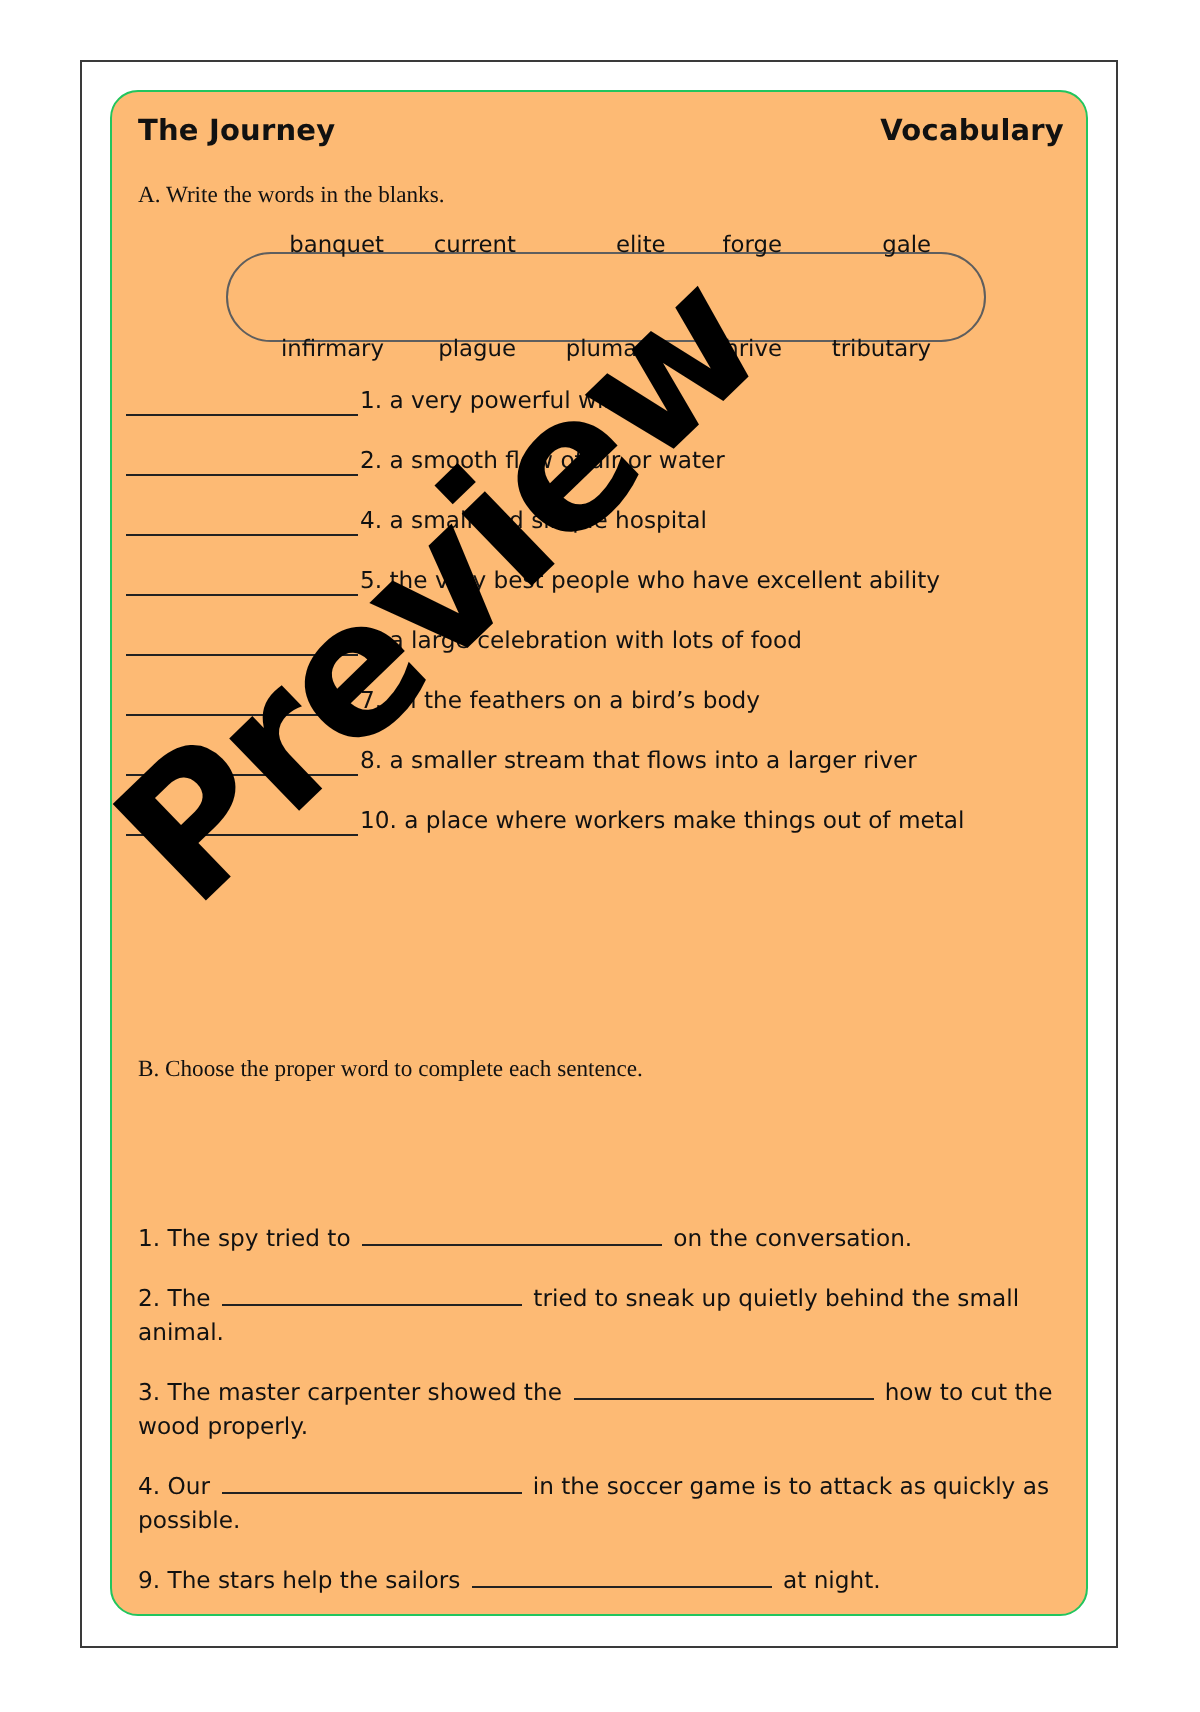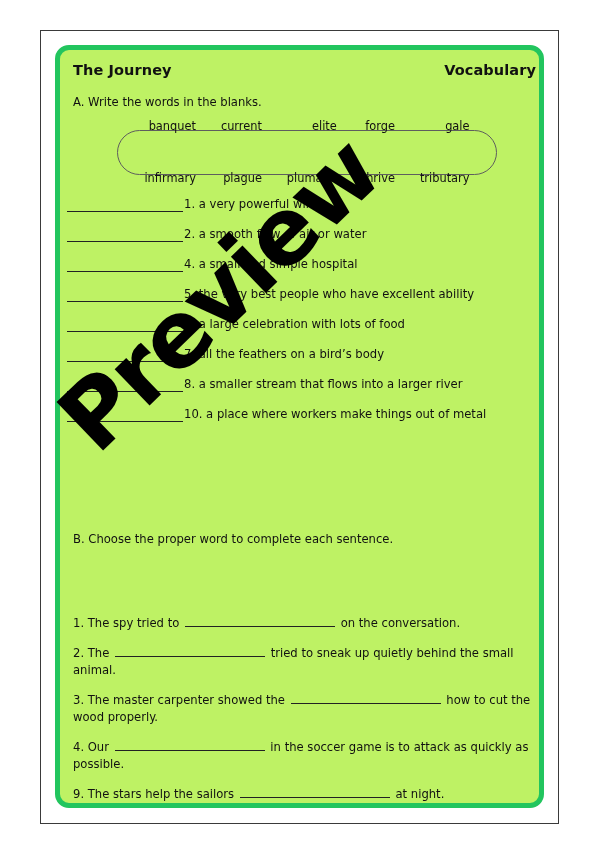--- a/index.html
+++ b/index.html
@@ -28,24 +28,24 @@
     background: #ffffff;
   }
 
   
   #worksheet {
     position: absolute;
     left: 55px;
     top: 45px;
     width: 489px;
     height: 763px;
-    border: 5px solid #22c55e;
+    border: 1px solid #22c55e;
     border-radius: 14px;
     box-sizing: border-box;
-    background: #bef264;
+    background: #fdba74;
     overflow: hidden;
     padding-left: 40px;
   }
 
   
   #header {
     position: absolute;
     left: 13px;
     top: 12px;
     width: 463px;
@@ -59,20 +59,21 @@
     font-weight: bold;
     letter-spacing: 0.1px;
     white-space: nowrap;
   }
 
   
   .instruction {
     position: absolute;
     font-size: 11.6px;
     white-space: nowrap;
+    font-family: Liberation Serif, serif;
   }
   #instr-a { left: 13px; top: 45px; }
   #instr-b { left: 13px; top: 482px; }
 
   
   #wordbank-1 {
     position: absolute;
     left: 57px;
     top: 80px;
     width: 380px;

